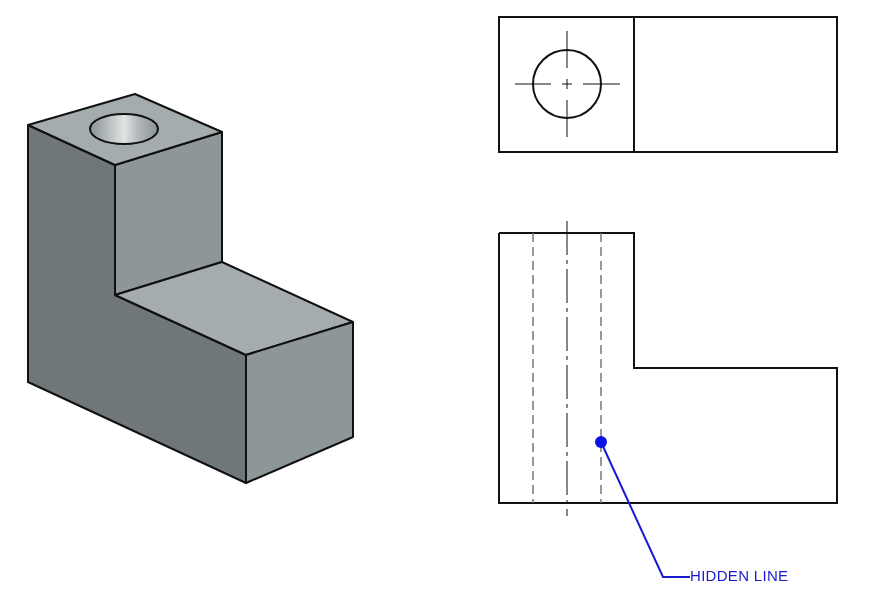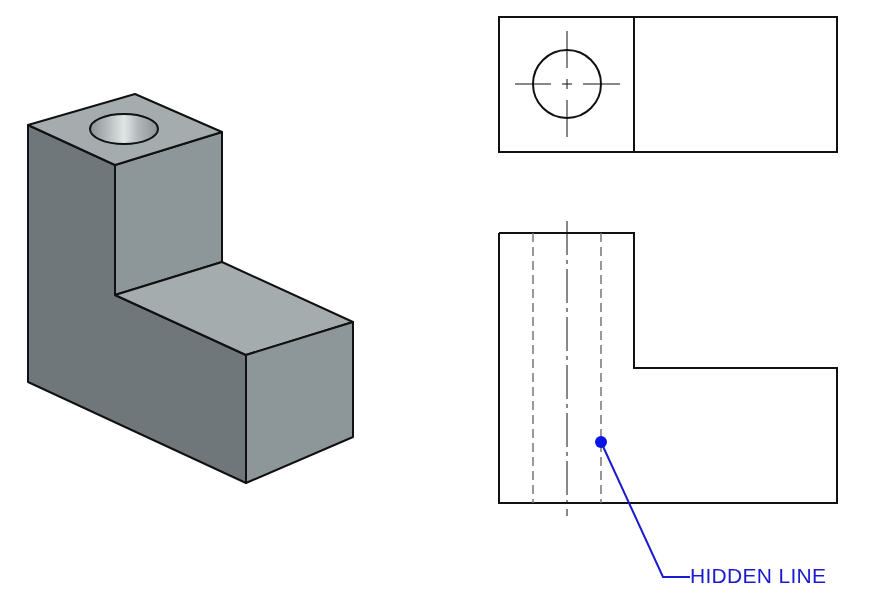--- a/index.html
+++ b/index.html
@@ -1,18 +1,18 @@
 <!DOCTYPE html>
 <html><head>
   <meta charset="utf-8">
   <style>
     html, body { margin: 0; padding: 0; background: #ffffff; }
     body { width: 885px; height: 600px; position: relative; overflow: hidden; font-family: "Liberation Sans", sans-serif; }
     svg { position: absolute; left: 0; top: 0; }
-    .label { position: absolute; left: 690px; top: 564px; font-size: 21px; color: #1a1ad0; letter-spacing: 0.3px; font-family: "Liberation Sans", sans-serif; line-height: 24px; }
+    .label { position: absolute; left: 690px; top: 564px; font-size: 15px; color: #1a1ad0; letter-spacing: 0.3px; font-family: "Liberation Sans", sans-serif; line-height: 24px; }
   </style>
 </head>
 <body>
 
 <svg width="885" height="600" viewBox="0 0 885 600" xmlns="http://www.w3.org/2000/svg">
   <defs>
     <linearGradient id="holeGrad" x1="0" y1="0" x2="1" y2="0">
       <stop offset="0" stop-color="#8a9294"></stop>
       <stop offset="0.35" stop-color="#c6cbcc"></stop>
       <stop offset="0.5" stop-color="#e2e5e6"></stop>

